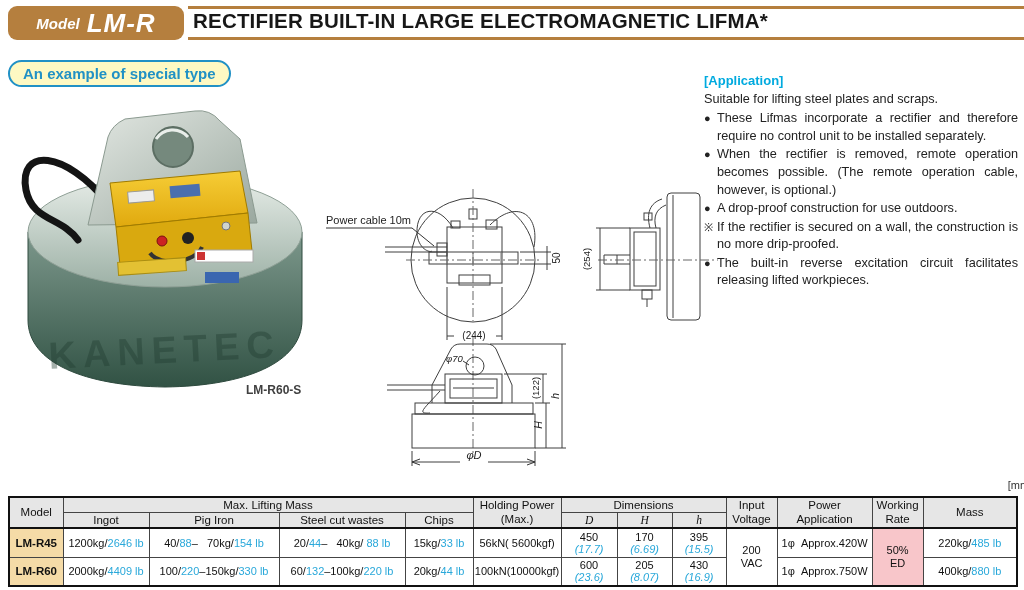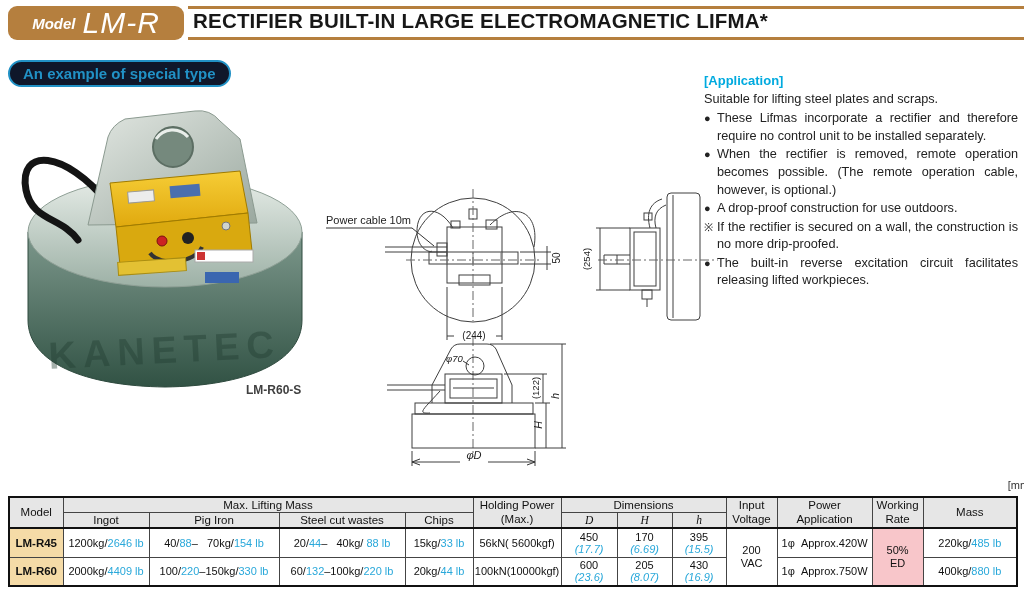--- a/index.html
+++ b/index.html
@@ -3,28 +3,28 @@
 <meta charset="utf-8">
 <style>
   html,body{margin:0;padding:0;background:#fff;}
   .page{position:relative;width:1024px;height:590px;background:#ffffff;overflow:hidden;
         font-family:"Liberation Sans",sans-serif;color:#1c1c1c;padding-left:32px;}
 
   
   .badge{position:absolute;left:8px;top:6px;width:176px;height:34px;background:#b57f3e;
          border-radius:9px;color:#fff;display:flex;align-items:center;justify-content:center;gap:7px;}
   .badge .m{font-style:italic;font-weight:bold;font-size:15px;}
-  .badge .n{font-style:italic;font-weight:normal;font-size:30px;letter-spacing:1px;}
+  .badge .n{font-style:italic;font-weight:bold;font-size:26px;letter-spacing:1px;}
   .titlebar{position:absolute;left:188px;right:6px;top:6px;height:34px;
             border-top:3px solid #b57f3e;border-bottom:3px solid #b57f3e;
             display:flex;align-items:flex-start;padding-left:5px;box-sizing:border-box;}
   .titlebar .t{font-weight:bold;font-size:20.5px;color:#171717;white-space:nowrap;letter-spacing:.2px;}
 
   .tag{position:absolute;left:8px;top:60px;height:23px;padding:0 13px;border:2px solid #2191c5;
-       border-radius:15px;background:#0f172a;color:#2191c5;font-weight:bold;font-size:15px;
+       border-radius:15px;background:#fef9c3;color:#2191c5;font-weight:bold;font-size:15px;
        display:flex;align-items:center;}
 
   
   .sidecol{position:absolute;left:704px;top:72px;width:314px;font-size:12.7px;line-height:1.38;color:#222;}
   .lbl{font-weight:bold;font-size:13px;}
   .lbl.app{color:#00aadf;}
   .lbl.feat{color:#f0168c;}
   .apptext{margin:1px 0 2px 0;}
   .bullet{display:flex;margin:1px 0;}
   .bullet .mk{flex:0 0 13px;width:13px;font-size:11px;padding-top:1px;}

